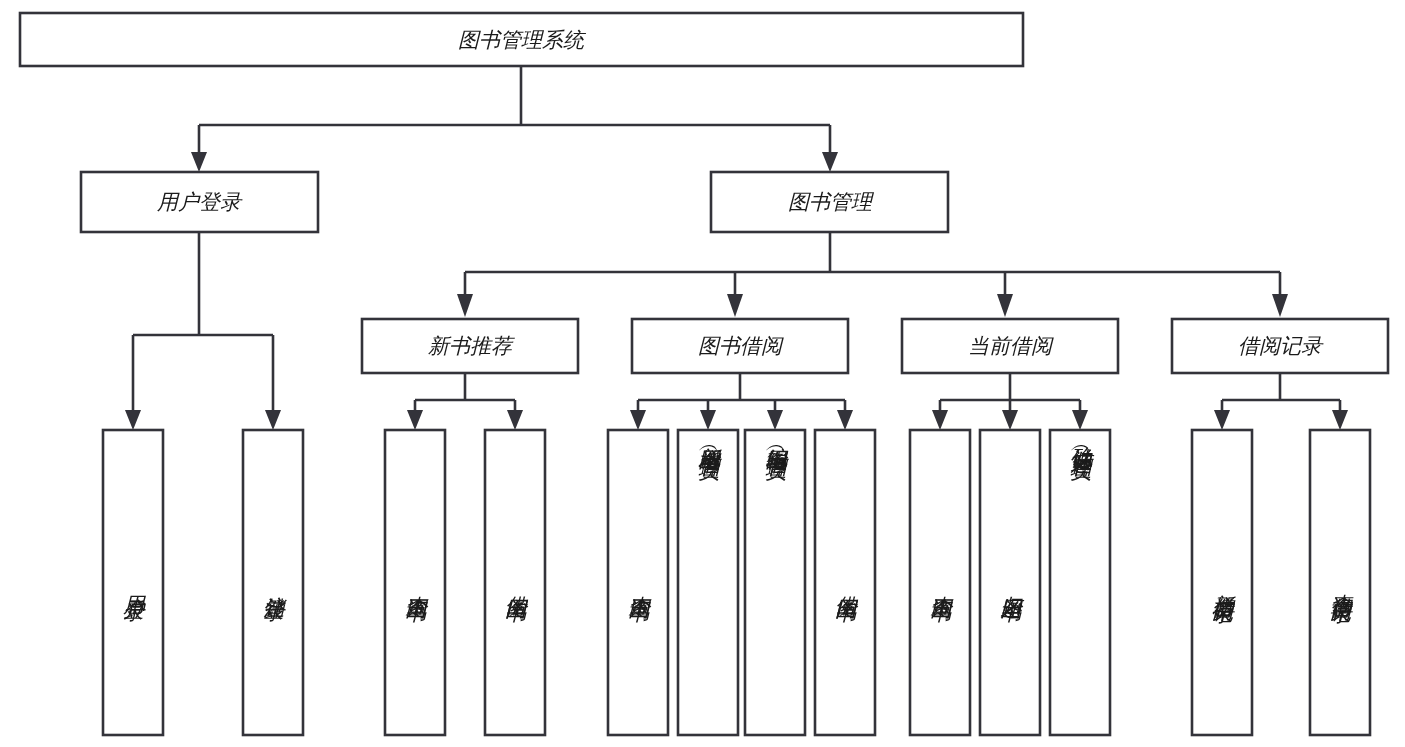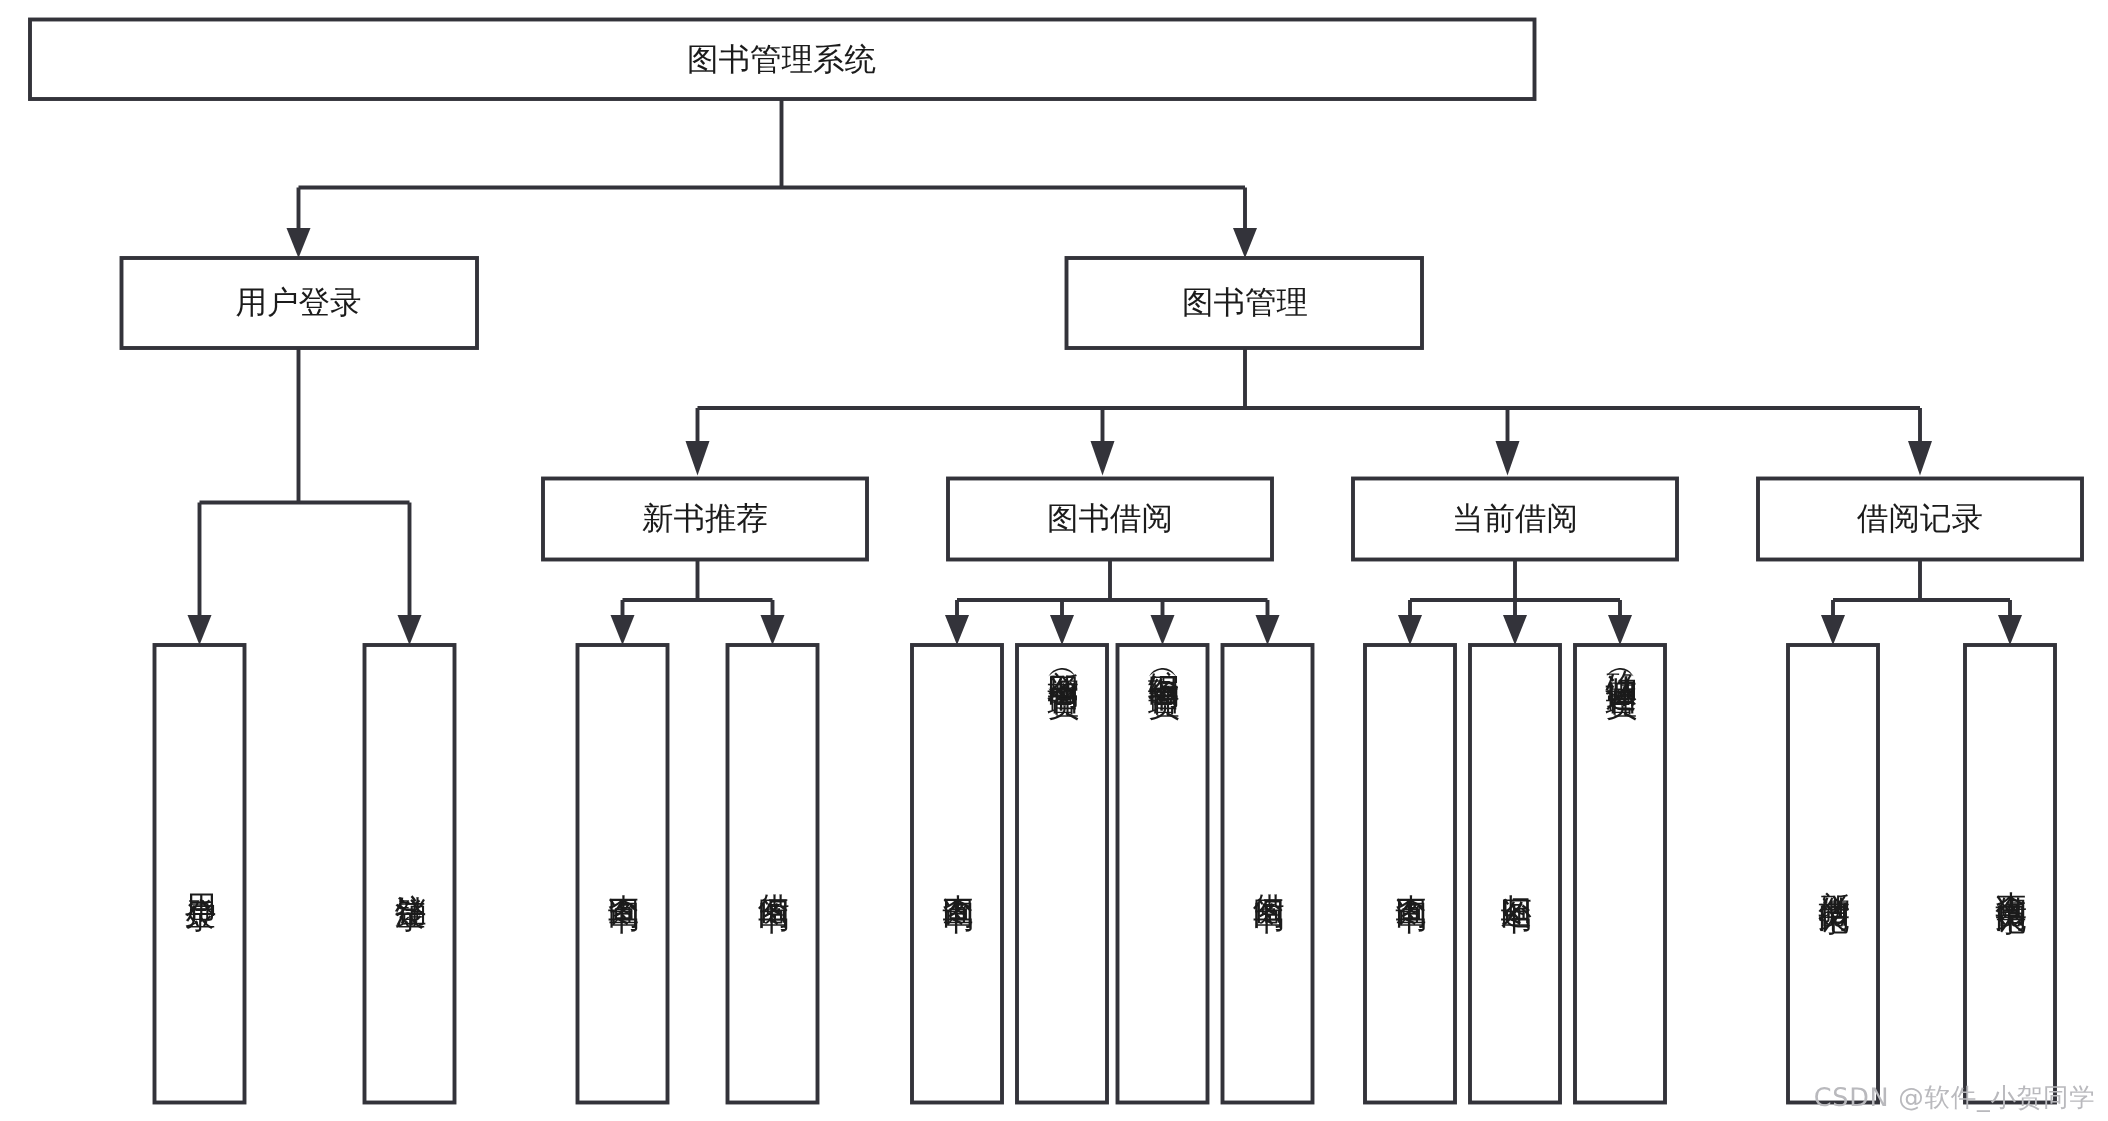--- a/index.html
+++ b/index.html
@@ -1,20 +1,20 @@
 <!DOCTYPE html>
 <html><head>
 <meta charset="utf-8">
 <style>
   html,body{margin:0;padding:0;background:#ffffff;}
   body{
     font-family:"DejaVu Sans","Liberation Sans",sans-serif;
     width:1405px;height:747px;overflow:hidden;
   }
-  #stage{position:relative;width:1405px;height:747px;background:#fff;}
+  #stage{position:relative;width:1405px;height:747px;background:#fff;font-style:italic;}
   svg#diagram{position:absolute;left:0;top:0;width:1405px;height:747px;display:block;}
   .boxrect{fill:#ffffff;stroke:#33333a;stroke-width:2.6;}
   .conn{stroke:#33333a;stroke-width:2.6;fill:none;stroke-linecap:butt;}
   .arrowhead{fill:#33333a;stroke:none;}
   .h-label{
     font-family:"DejaVu Sans","Liberation Sans",sans-serif;
     font-size:21px;fill:#1b1b1b;text-anchor:middle;dominant-baseline:middle;
   }
   .v-label-wrap{
     position:absolute;
@@ -201,14 +201,13 @@
     <span class="v-label">确认归还（管理员）</span>
   </div>
 
   <div class="v-label-wrap" style="left:1192px;top:430px;width:60px;height:305px;">
     <span class="v-label">新增借阅记录</span>
   </div>
   <div class="v-label-wrap" style="left:1310px;top:430px;width:60px;height:305px;">
     <span class="v-label">查询借阅记录</span>
   </div>
 
-  <div class="watermark">CSDN @软件_小贺同学</div>
 </div>
 
 </body></html>

